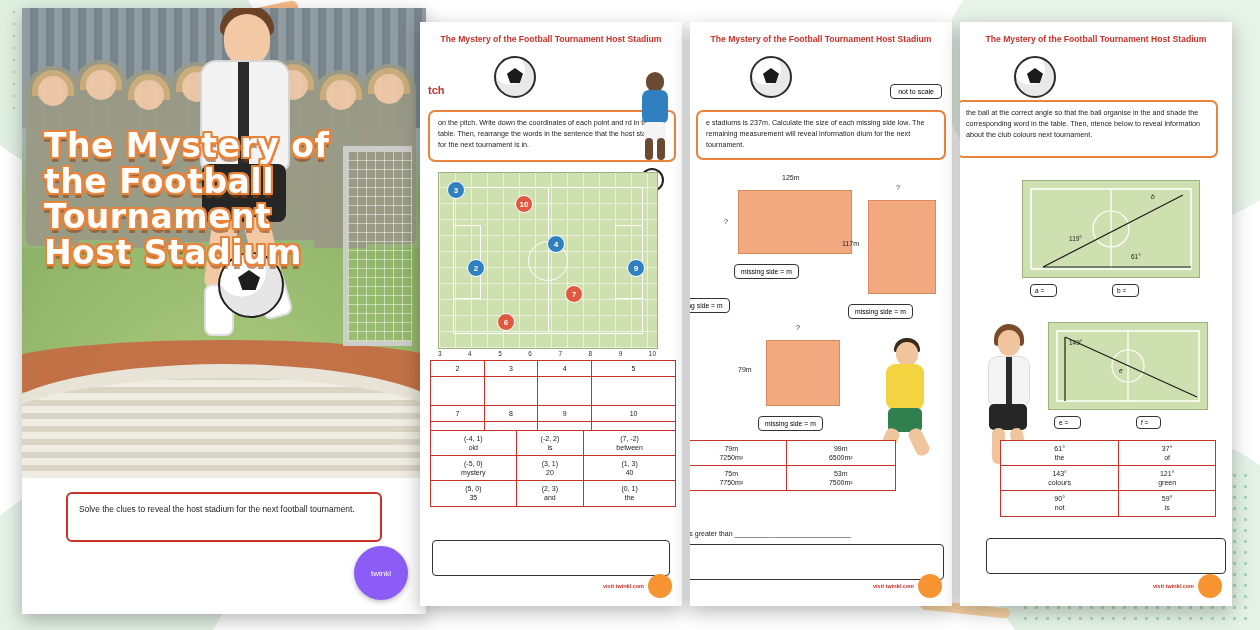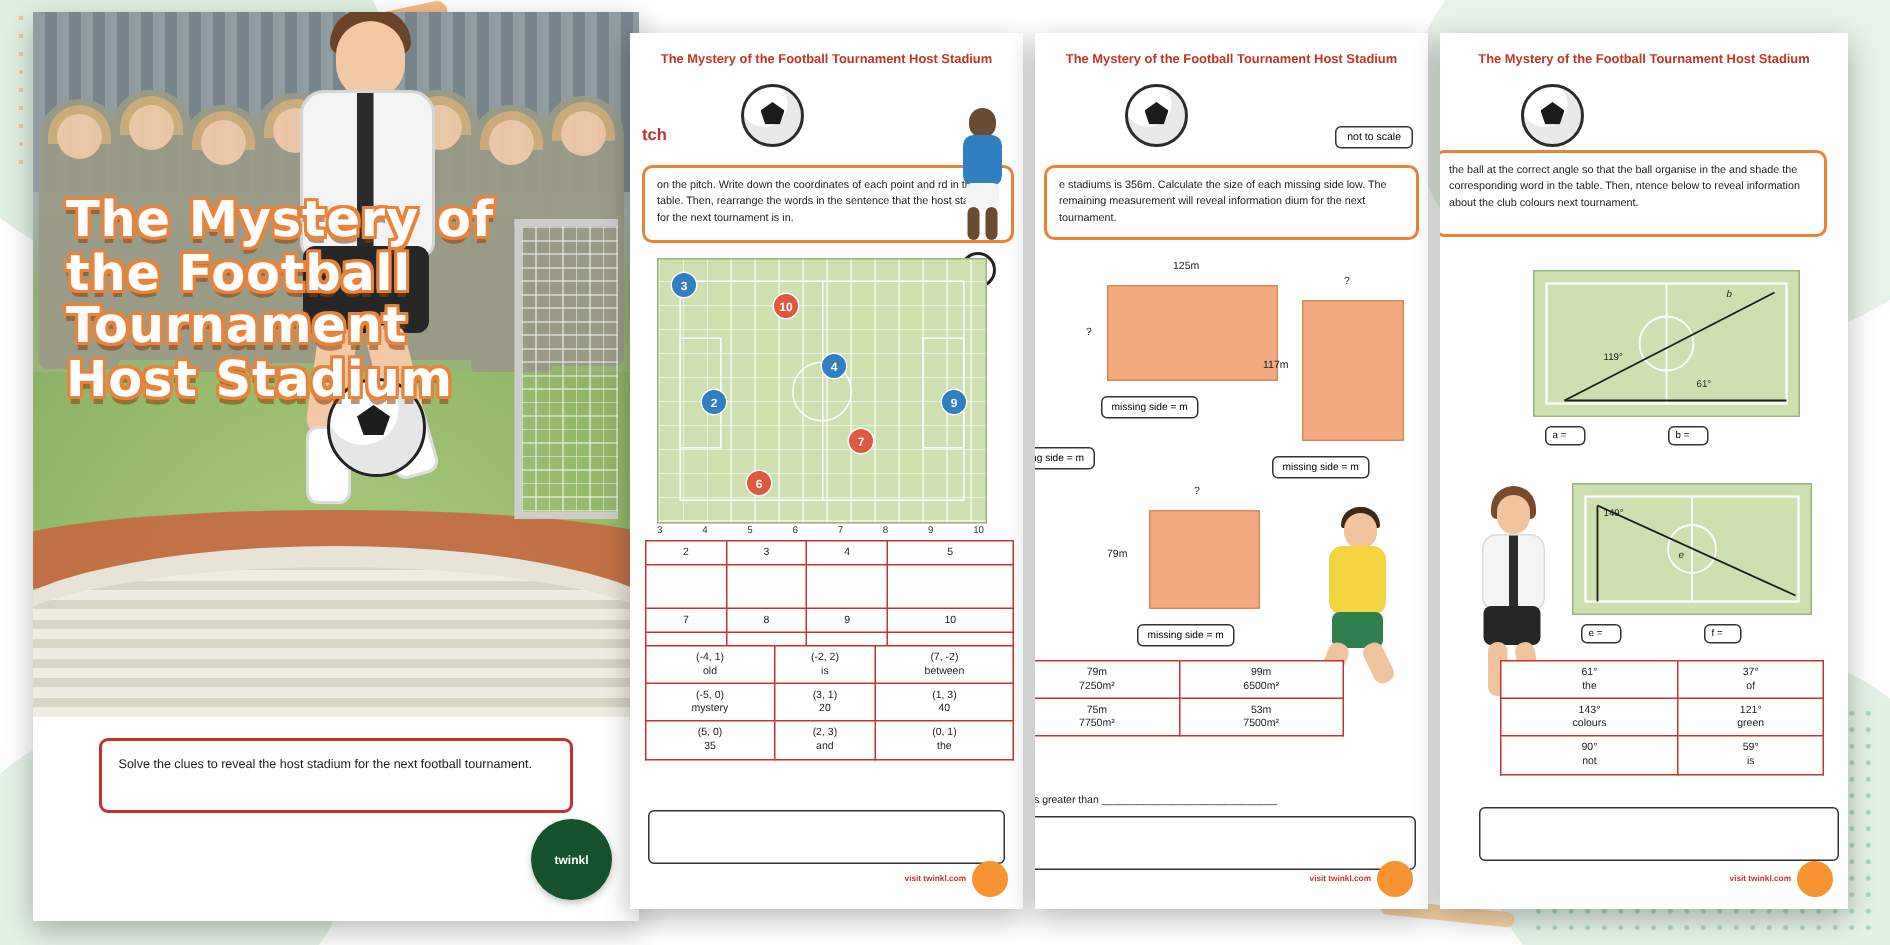--- a/index.html
+++ b/index.html
@@ -74,21 +74,21 @@
     font-family:"DejaVu Sans", sans-serif;font-weight:bold;font-size:33px;line-height:1.08;
     color:#ffffff;letter-spacing:.5px;
     text-shadow:-2px 0 #e8833a,0 -2px #e8833a,2px 0 #e8833a,0 2px #e8833a,
                 -2px -2px #e8833a,2px -2px #e8833a,-2px 2px #e8833a,2px 2px #e8833a,
                 0 5px 0 rgba(140,60,10,.55);}
   .cover-box{position:absolute;left:44px;top:484px;width:316px;border:2px solid #c5332b;border-radius:6px;
     background:#fff;padding:9px 11px;box-sizing:border-box;}
   .cover-box p{margin:0 0 8px 0;font-size:8.4px;line-height:1.45;color:#1d1d1d;}
   .cover-box p:last-child{margin-bottom:16px;}
   .twinkl{position:absolute;right:18px;bottom:14px;width:54px;height:54px;border-radius:50%;
-    background:#14532d;color:#fff;font-size:8px;font-weight:bold;display:flex;align-items:center;justify-content:center;
+    background:#8b5cf6;color:#fff;font-size:8px;font-weight:normal;display:flex;align-items:center;justify-content:center;
     box-shadow:0 2px 5px rgba(0,0,0,.25);}
 
   
   .ws{position:absolute;inset:0;padding:10px 12px;box-sizing:border-box;}
   .ws-title{color:#c5332b;font-weight:bold;font-size:8.6px;text-align:center;margin:2px 0 4px 0;}
   .ball-ico{position:absolute;left:50%;transform:translateX(-50%);top:18px;width:38px;height:38px;border-radius:50%;
     background:radial-gradient(circle at 36% 30%,#ffffff 0 42%,#e9e9e9 43% 100%);border:2px solid #2b2b2b;}
   .ball-ico:before{content:"";position:absolute;left:11px;top:10px;width:16px;height:15px;background:#1b1b1b;
     clip-path:polygon(50% 0,100% 38%,80% 100%,20% 100%,0 38%);}
   .ws-instr{position:absolute;border:2px solid #e8833a;border-radius:7px;background:#fff;padding:6px 8px;
@@ -333,21 +333,21 @@
     </div>
   </div>
 </div>
 
 <div class="page p3">
   <div class="ws">
     <div class="ws-title">The Mystery of the Football Tournament Host Stadium</div>
     <div class="ball-ico" style="top:34px;left:60px;transform:none;"></div>
     <div class="nts" style="right:10px;top:62px;">not to scale</div>
 
-    <div class="ws-instr" style="left:6px;top:88px;width:250px;height:50px;">e stadiums is 356m. Calculate the size of each missing side low. The remaining measurement will reveal information dium for the next tournament.</div>
+    <div class="ws-instr" style="left:6px;top:88px;width:250px;height:50px;">e stadiums is 237m. Calculate the size of each missing side low. The remaining measurement will reveal information dium for the next tournament.</div>
 
     <div class="rect" style="left:48px;top:168px;width:112px;height:62px;"></div>
     <div class="lbl" style="left:92px;top:152px;">125m</div>
     <div class="lbl" style="left:34px;top:196px;">?</div>
     <div class="mbox" style="left:44px;top:242px;">missing side =      m</div>
 
     <div class="rect" style="left:178px;top:178px;width:66px;height:92px;"></div>
     <div class="lbl" style="left:206px;top:162px;">?</div>
     <div class="lbl" style="left:152px;top:218px;">117m</div>
     <div class="mbox" style="left:158px;top:282px;">missing side =      m</div>

